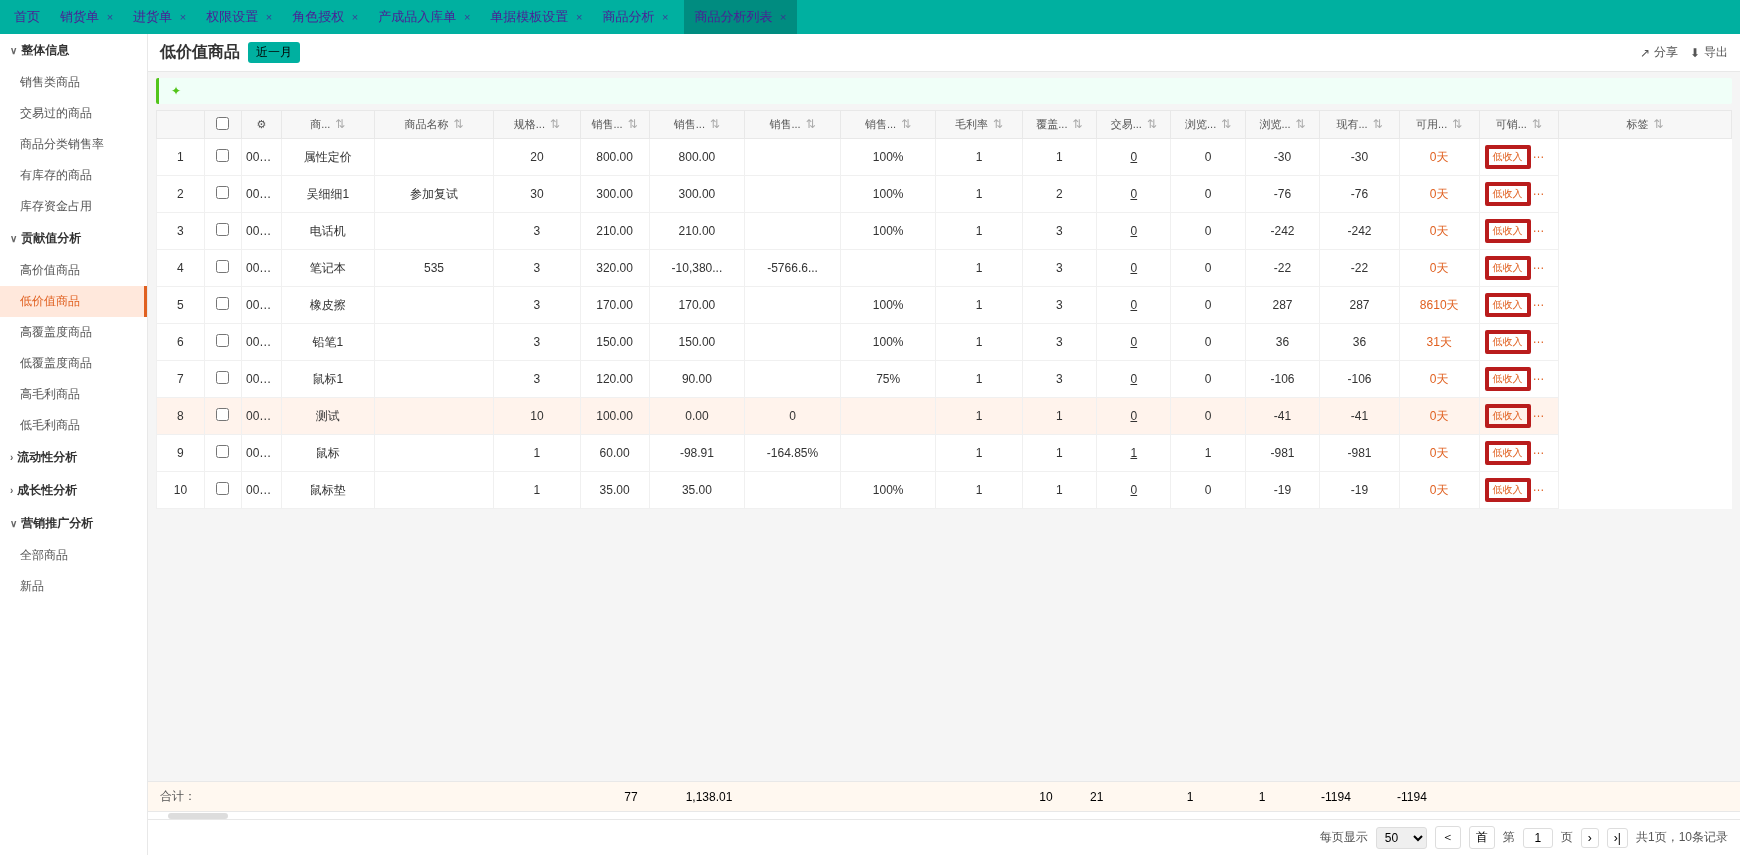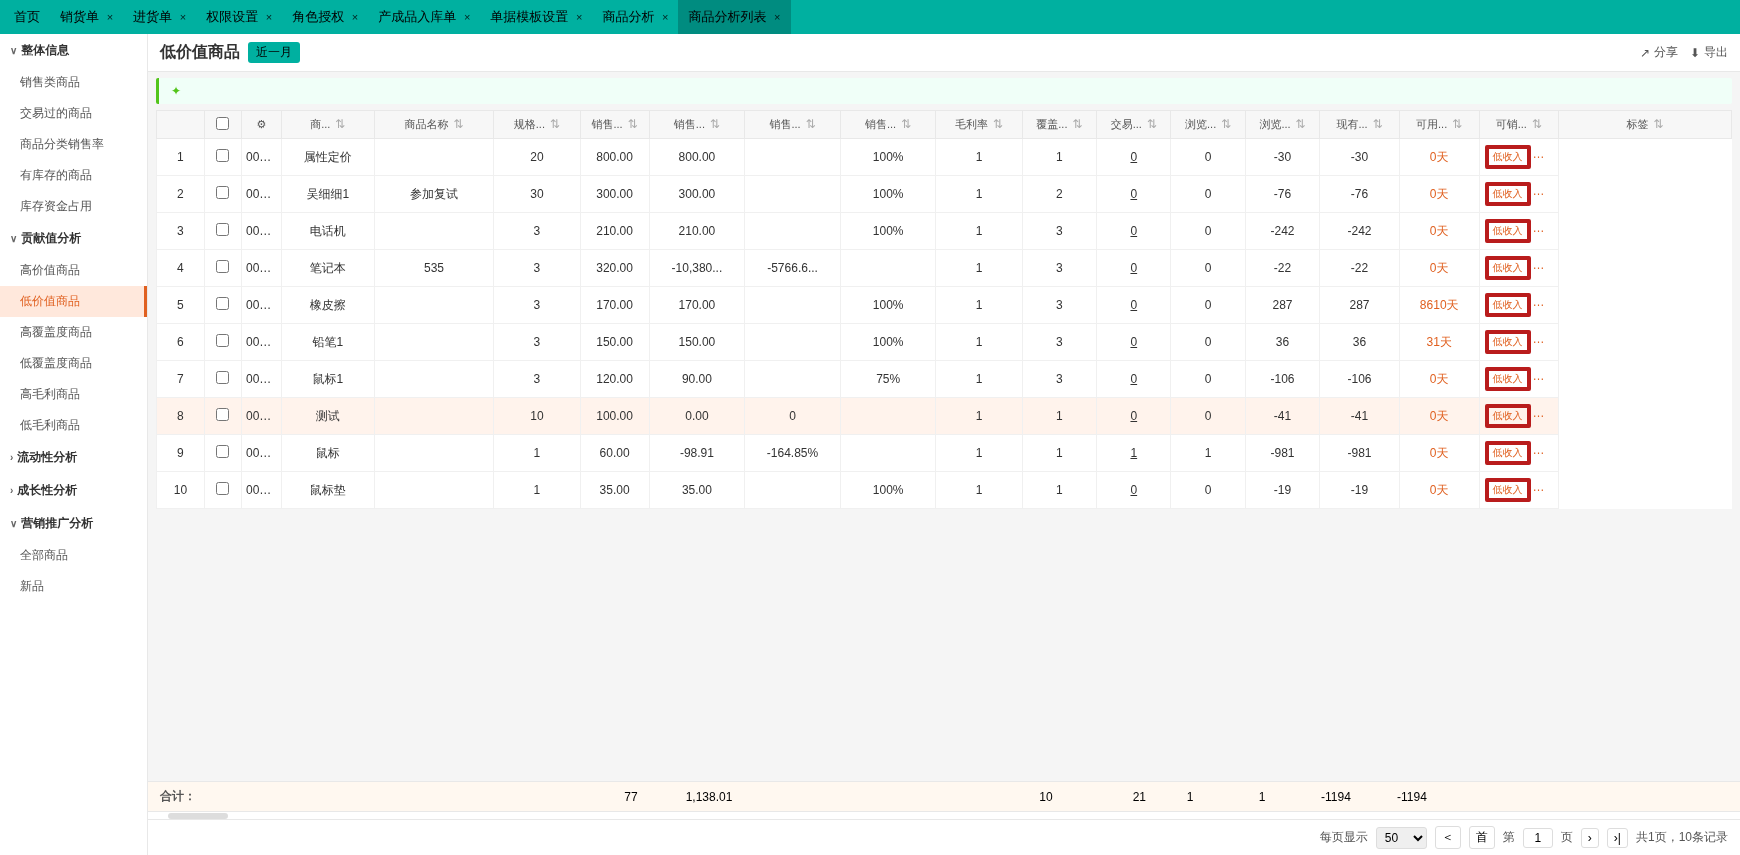--- a/index.html
+++ b/index.html
@@ -8,30 +8,30 @@
     
     .top-nav {
       display: flex;
       align-items: center;
       background: #00b0a0;
       height: 34px;
       padding: 0 4px;
       overflow: hidden;
     }
     .nav-item {
-      color: #000000;
+      color: #4c1d95;
       padding: 0 10px;
       height: 34px;
       line-height: 34px;
       cursor: pointer;
       white-space: nowrap;
       font-size: 13px;
       text-align: right;
     }
-    .nav-item.active { background: rgba(0,0,0,0.2); }
+    .nav-item.active { background: rgba(0,0,0,0.2); margin-left: 6px; }
     .nav-item .close-x { margin-left: 4px; font-size: 11px; opacity: 0.8; }
 
     
     .main-layout {
       display: flex;
       height: calc(855px - 34px);
     }
 
     
     .sidebar {
@@ -191,21 +191,21 @@
 
     
     .table-footer {
       background: #fff8f0;
       border-top: 1px solid #e8e8e8;
       padding: 6px 12px;
       display: flex;
       align-items: center;
       font-size: 12px;
     }
-    .footer-label { color: #555; font-weight: bold; width: 80px; }
+    .footer-label { color: #555; font-weight: normal; width: 80px; }
     .footer-values {
       display: flex;
       flex: 1;
       gap: 16px;
     }
 
     
     .pagination {
       display: flex;
       align-items: center;
@@ -582,21 +582,21 @@
         <span style="width:30px;display:inline-block"></span>
         <span style="width:70px;display:inline-block"></span>
         <span style="width:90px;display:inline-block"></span>
         <span style="width:65px;display:inline-block"></span>
         <span style="width:52px;display:inline-block;text-align:center">77</span>
         <span style="width:72px;display:inline-block;text-align:center">1,138.01</span>
         <span style="width:72px;display:inline-block"></span>
         <span style="width:72px;display:inline-block"></span>
         <span style="width:65px;display:inline-block"></span>
         <span style="width:56px;display:inline-block;text-align:center">10</span>
-        <span style="width:56px;display:inline-block;text-align:right">21</span>
+        <span style="width:56px;display:inline-block;text-align:left">21</span>
         <span style="width:56px;display:inline-block;text-align:center">1</span>
         <span style="width:56px;display:inline-block;text-align:center">1</span>
         <span style="width:60px;display:inline-block;text-align:center">-1194</span>
         <span style="width:60px;display:inline-block;text-align:center">-1194</span>
       </div>
     </div>
 
     <div style="height:8px;background:#fff;border-top:1px solid #e8e8e8;overflow-x:auto;">
       <div style="width:200%;height:6px;background:#ddd;border-radius:3px;margin:1px 0 0 20px;width:60px;"></div>
     </div>

